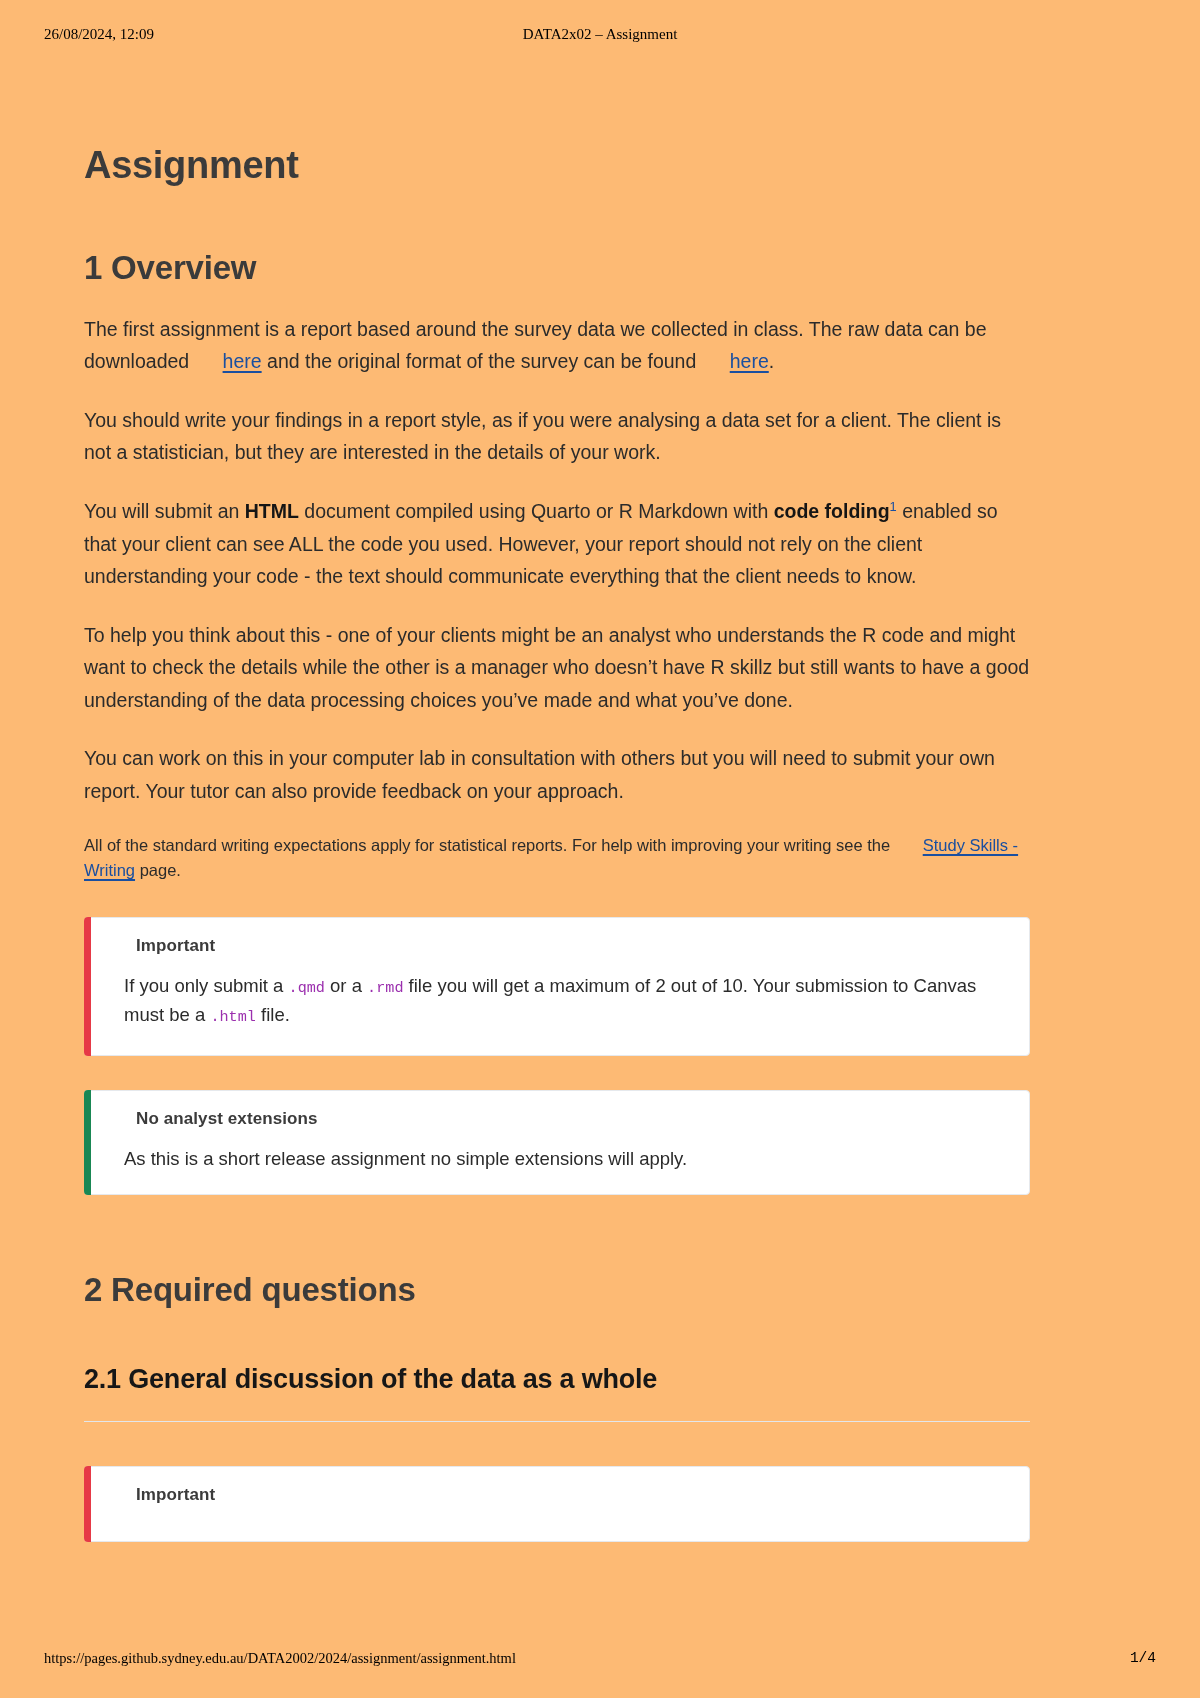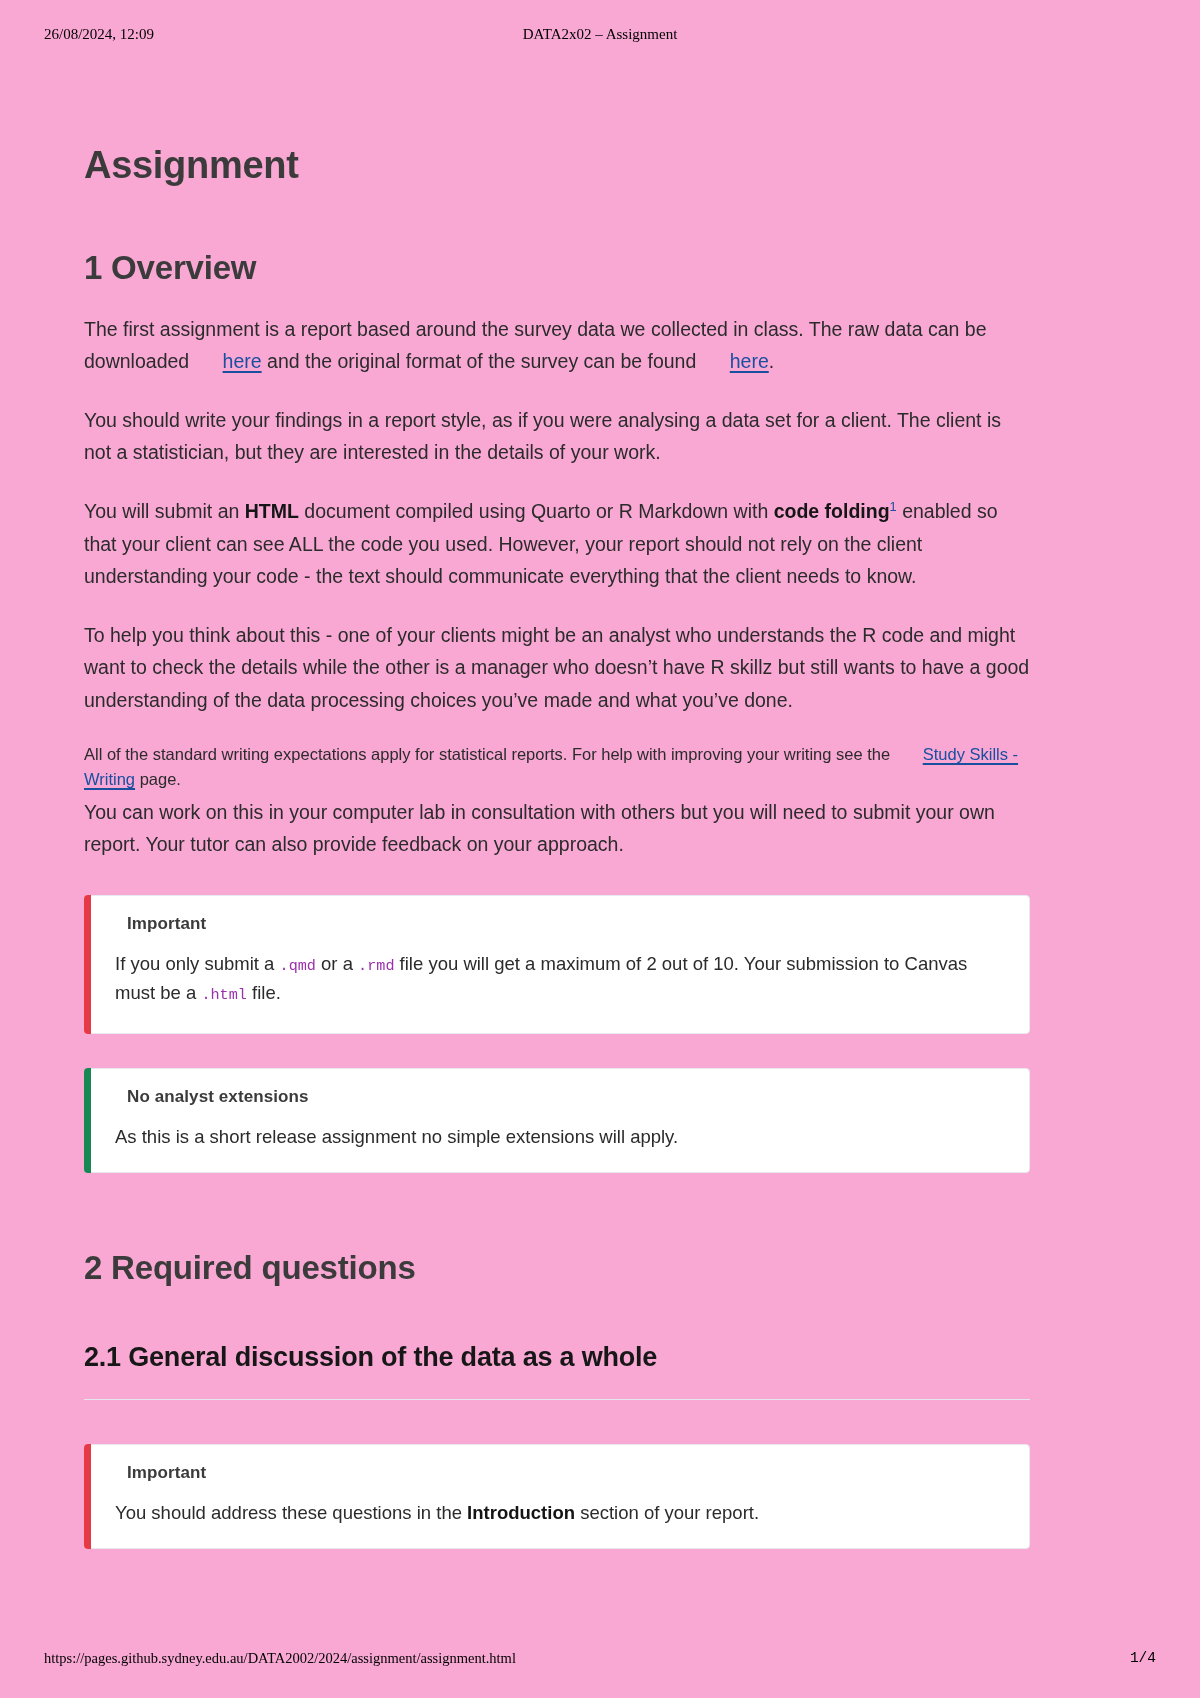--- a/index.html
+++ b/index.html
@@ -9,21 +9,21 @@
   }
   body {
     font-family: "Liberation Sans", sans-serif;
     color: #1f1f1f;
     -webkit-font-smoothing: antialiased;
   }
   .page {
     position: relative;
     width: 1200px;
     height: 1698px;
-    background: #f9a8d4;
+    background: #fdba74;
     overflow: hidden;
     box-sizing: border-box;
   }
 
   
   .print-header {
     position: absolute;
     top: 26px;
     left: 0;
     right: 0;
@@ -166,20 +166,21 @@
     top: -1px;
     bottom: -1px;
     width: 7px;
     border-radius: 4px 0 0 4px;
   }
   .callout.red .bar   { background: #e63946; }
   .callout.green .bar { background: #198754; }
 
   .callout .cl-inner {
     padding: 18px 22px 20px 30px;
+    margin-left: 9px;
   }
   .callout .cl-head {
     font-size: 17px;
     font-weight: 700;
     color: #3b3b3b;
     margin: 0 0 16px 0;
     letter-spacing: 0.1px;
     padding-left: 12px;
   }
   .callout .cl-body {
@@ -208,23 +209,23 @@
     <h2 class="sec">1 Overview</h2>
 
     <p class="body"><span>The first assignment is a report based around the survey data we collected in class. The raw data can be downloaded </span><a class="link" href="#">here</a><span> and the original format of the survey can be found </span><a class="link" href="#">here</a><span>.</span></p>
 
     <p class="body">You should write your findings in a report style, as if you were analysing a data set for a client. The client is not a statistician, but they are interested in the details of your work.</p>
 
     <p class="body"><span>You will submit an </span><strong class="b">HTML</strong><span> document compiled using Quarto or R Markdown with </span><strong class="b">code folding</strong><sup class="fnref">1</sup><span> enabled so that your client can see ALL the code you used. However, your report should not rely on the client understanding your code - the text should communicate everything that the client needs to know.</span></p>
 
     <p class="body">To help you think about this - one of your clients might be an analyst who understands the R code and might want to check the details while the other is a manager who doesn’t have R skillz but still wants to have a good understanding of the data processing choices you’ve made and what you’ve done.</p>
 
+    <p class="body">You can work on this in your computer lab in consultation with others but you will need to submit your own report. Your tutor can also provide feedback on your approach.</p>
+
     <p class="body small"><span>All of the standard writing expectations apply for statistical reports. For help with improving your writing see the </span><a class="link" href="#">Study Skills - Writing</a><span> page.</span></p>
-
-    <p class="body">You can work on this in your computer lab in consultation with others but you will need to submit your own report. Your tutor can also provide feedback on your approach.</p>
 
     <div class="callout red tall">
       <span class="bar"></span>
       <div class="cl-inner">
         <div class="cl-head">Important</div>
         <p class="cl-body"><span>If you only submit a </span><code class="inline">.qmd</code><span> or a </span><code class="inline">.rmd</code><span> file you will get a maximum of 2 out of 10. Your submission to Canvas must be a </span><code class="inline">.html</code><span> file.</span></p>
       </div>
     </div>
 
     <div class="callout green">
@@ -237,21 +238,20 @@
 
     <h2 class="sec spaced-top">2 Required questions</h2>
 
 
     <h3 class="subsec">2.1 General discussion of the data as a whole</h3>
 
     <div class="callout red" style="margin-top:44px">
       <span class="bar"></span>
       <div class="cl-inner">
         <div class="cl-head">Important</div>
-        <p class="cl-body"><span>You should address these questions in the </span><strong class="b">Introduction</strong><span> section of your report.</span></p>
       </div>
     </div>
 
   </div>
 
   <div class="print-footer">
     <span class="pf-left">https://pages.github.sydney.edu.au/DATA2002/2024/assignment/assignment.html</span>
     <span class="pf-right">1/4</span>
   </div>
 

